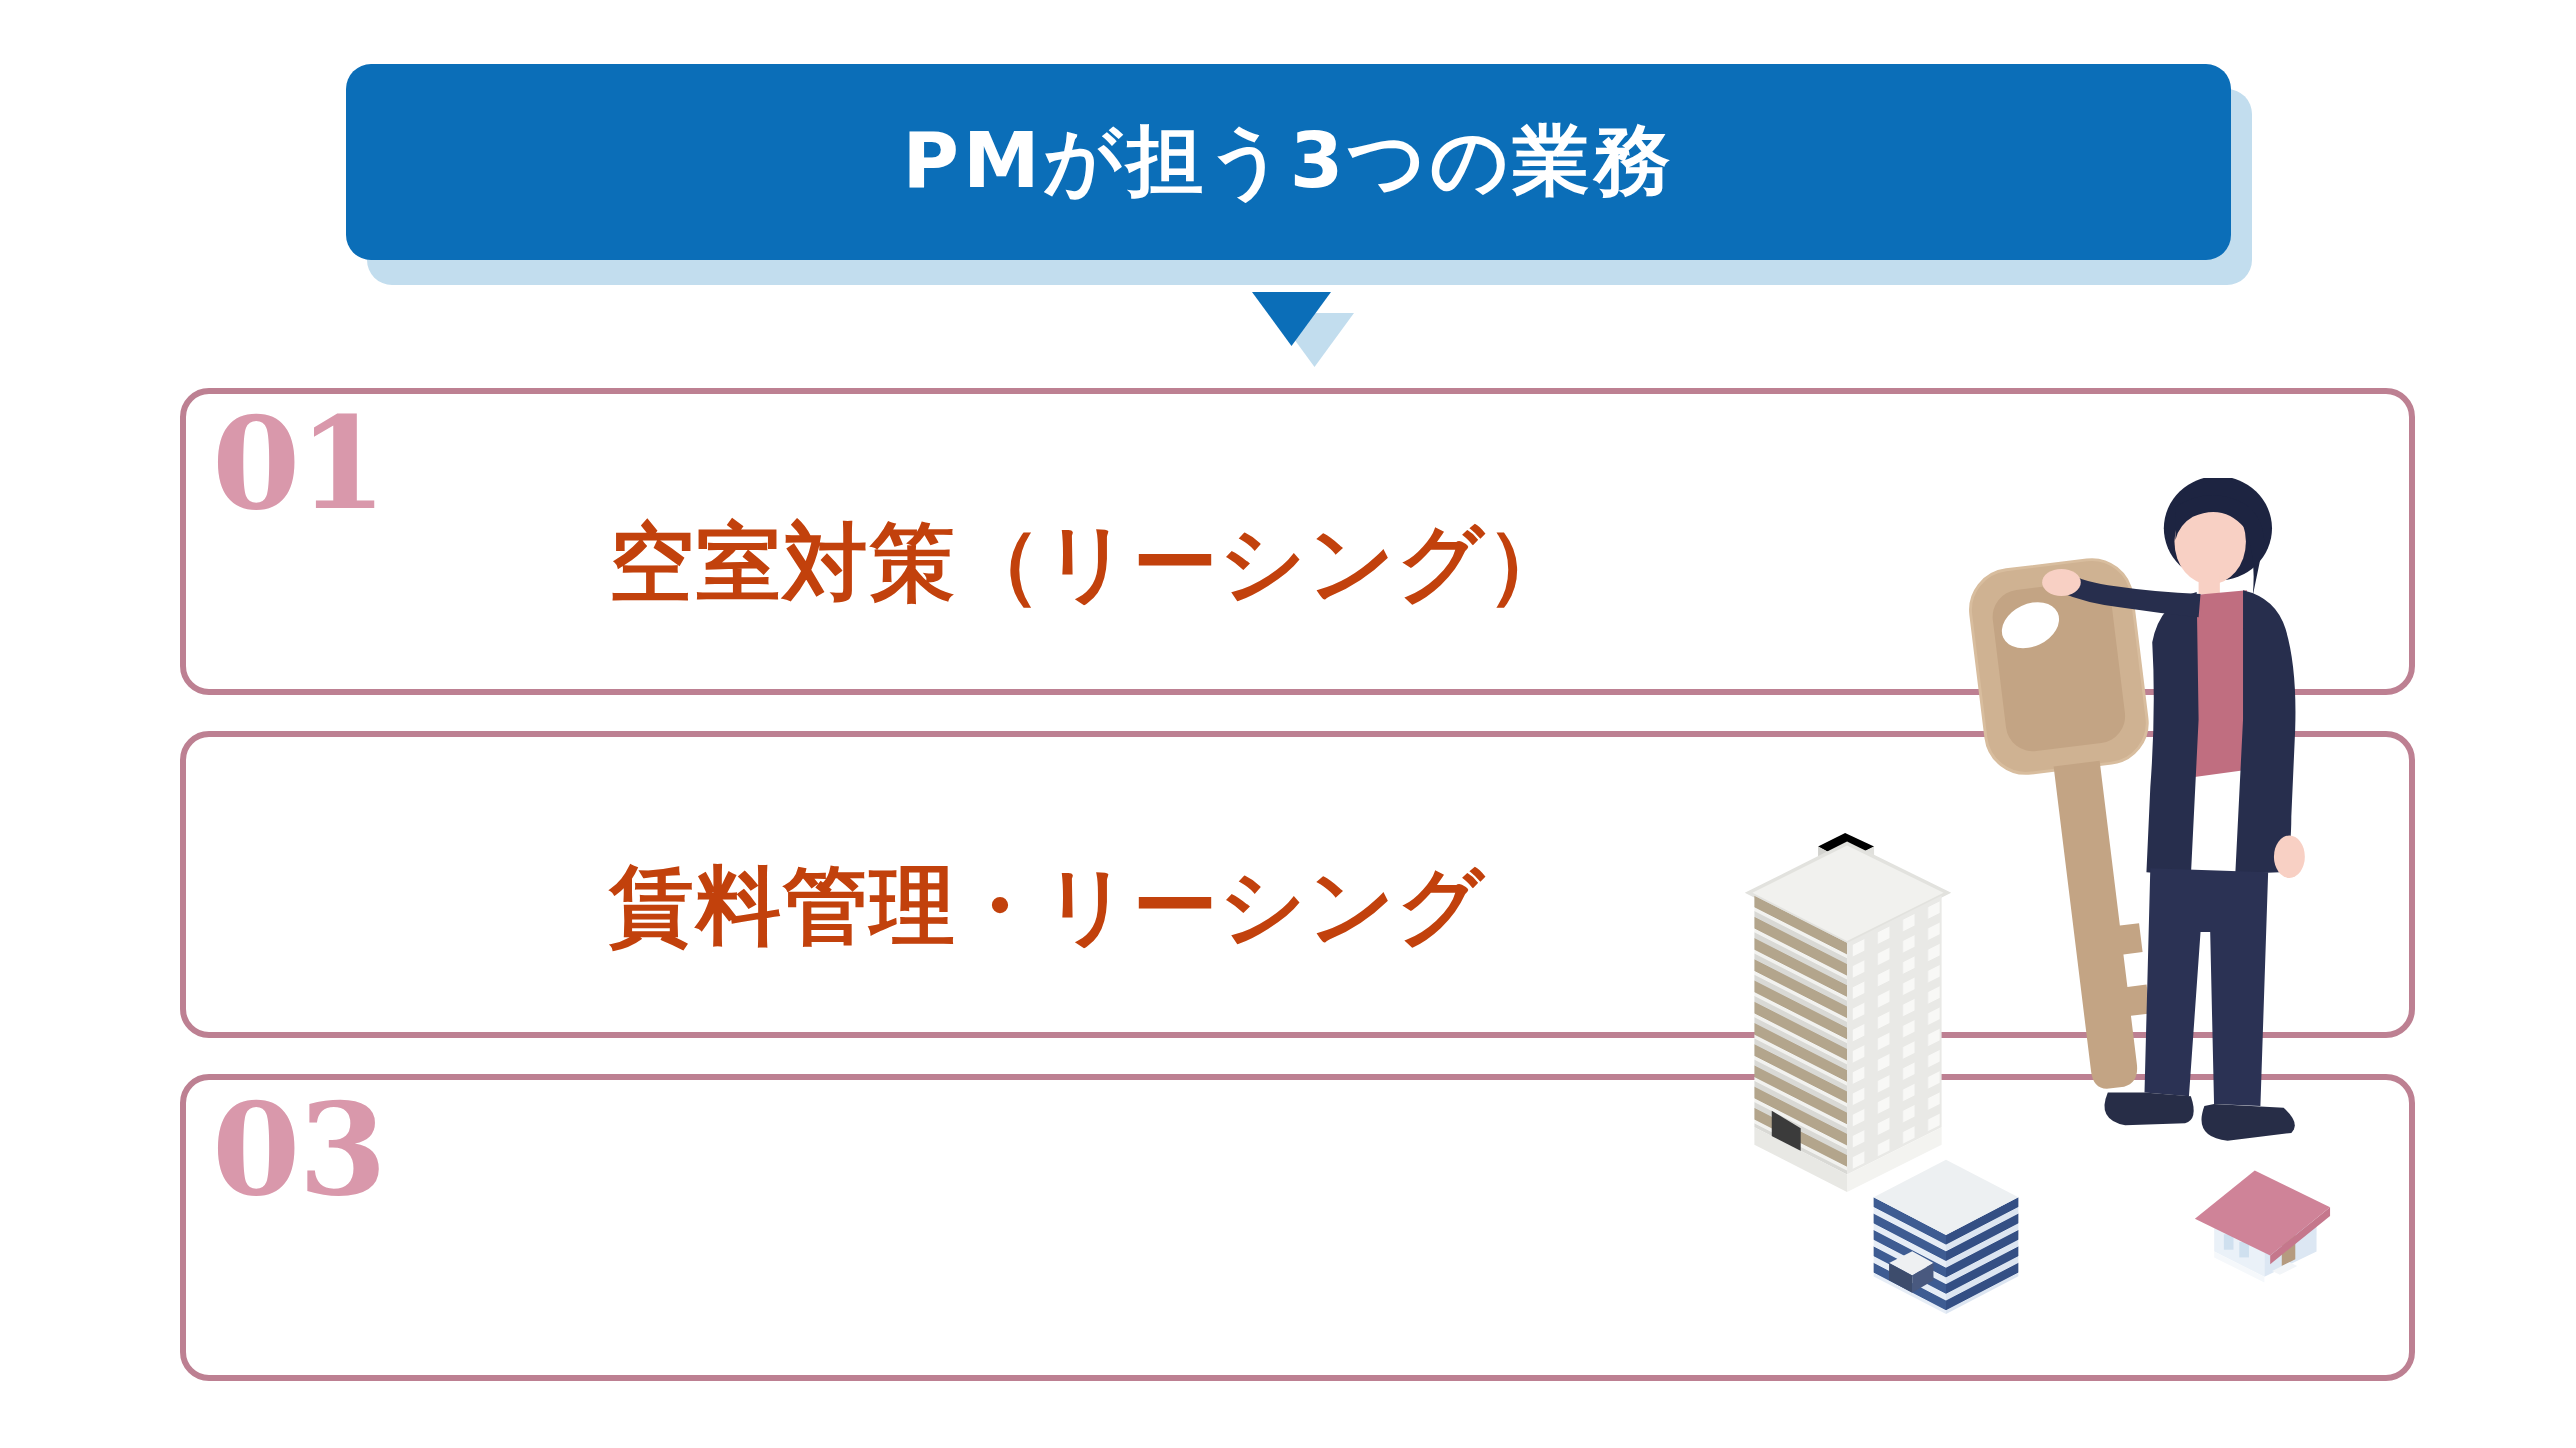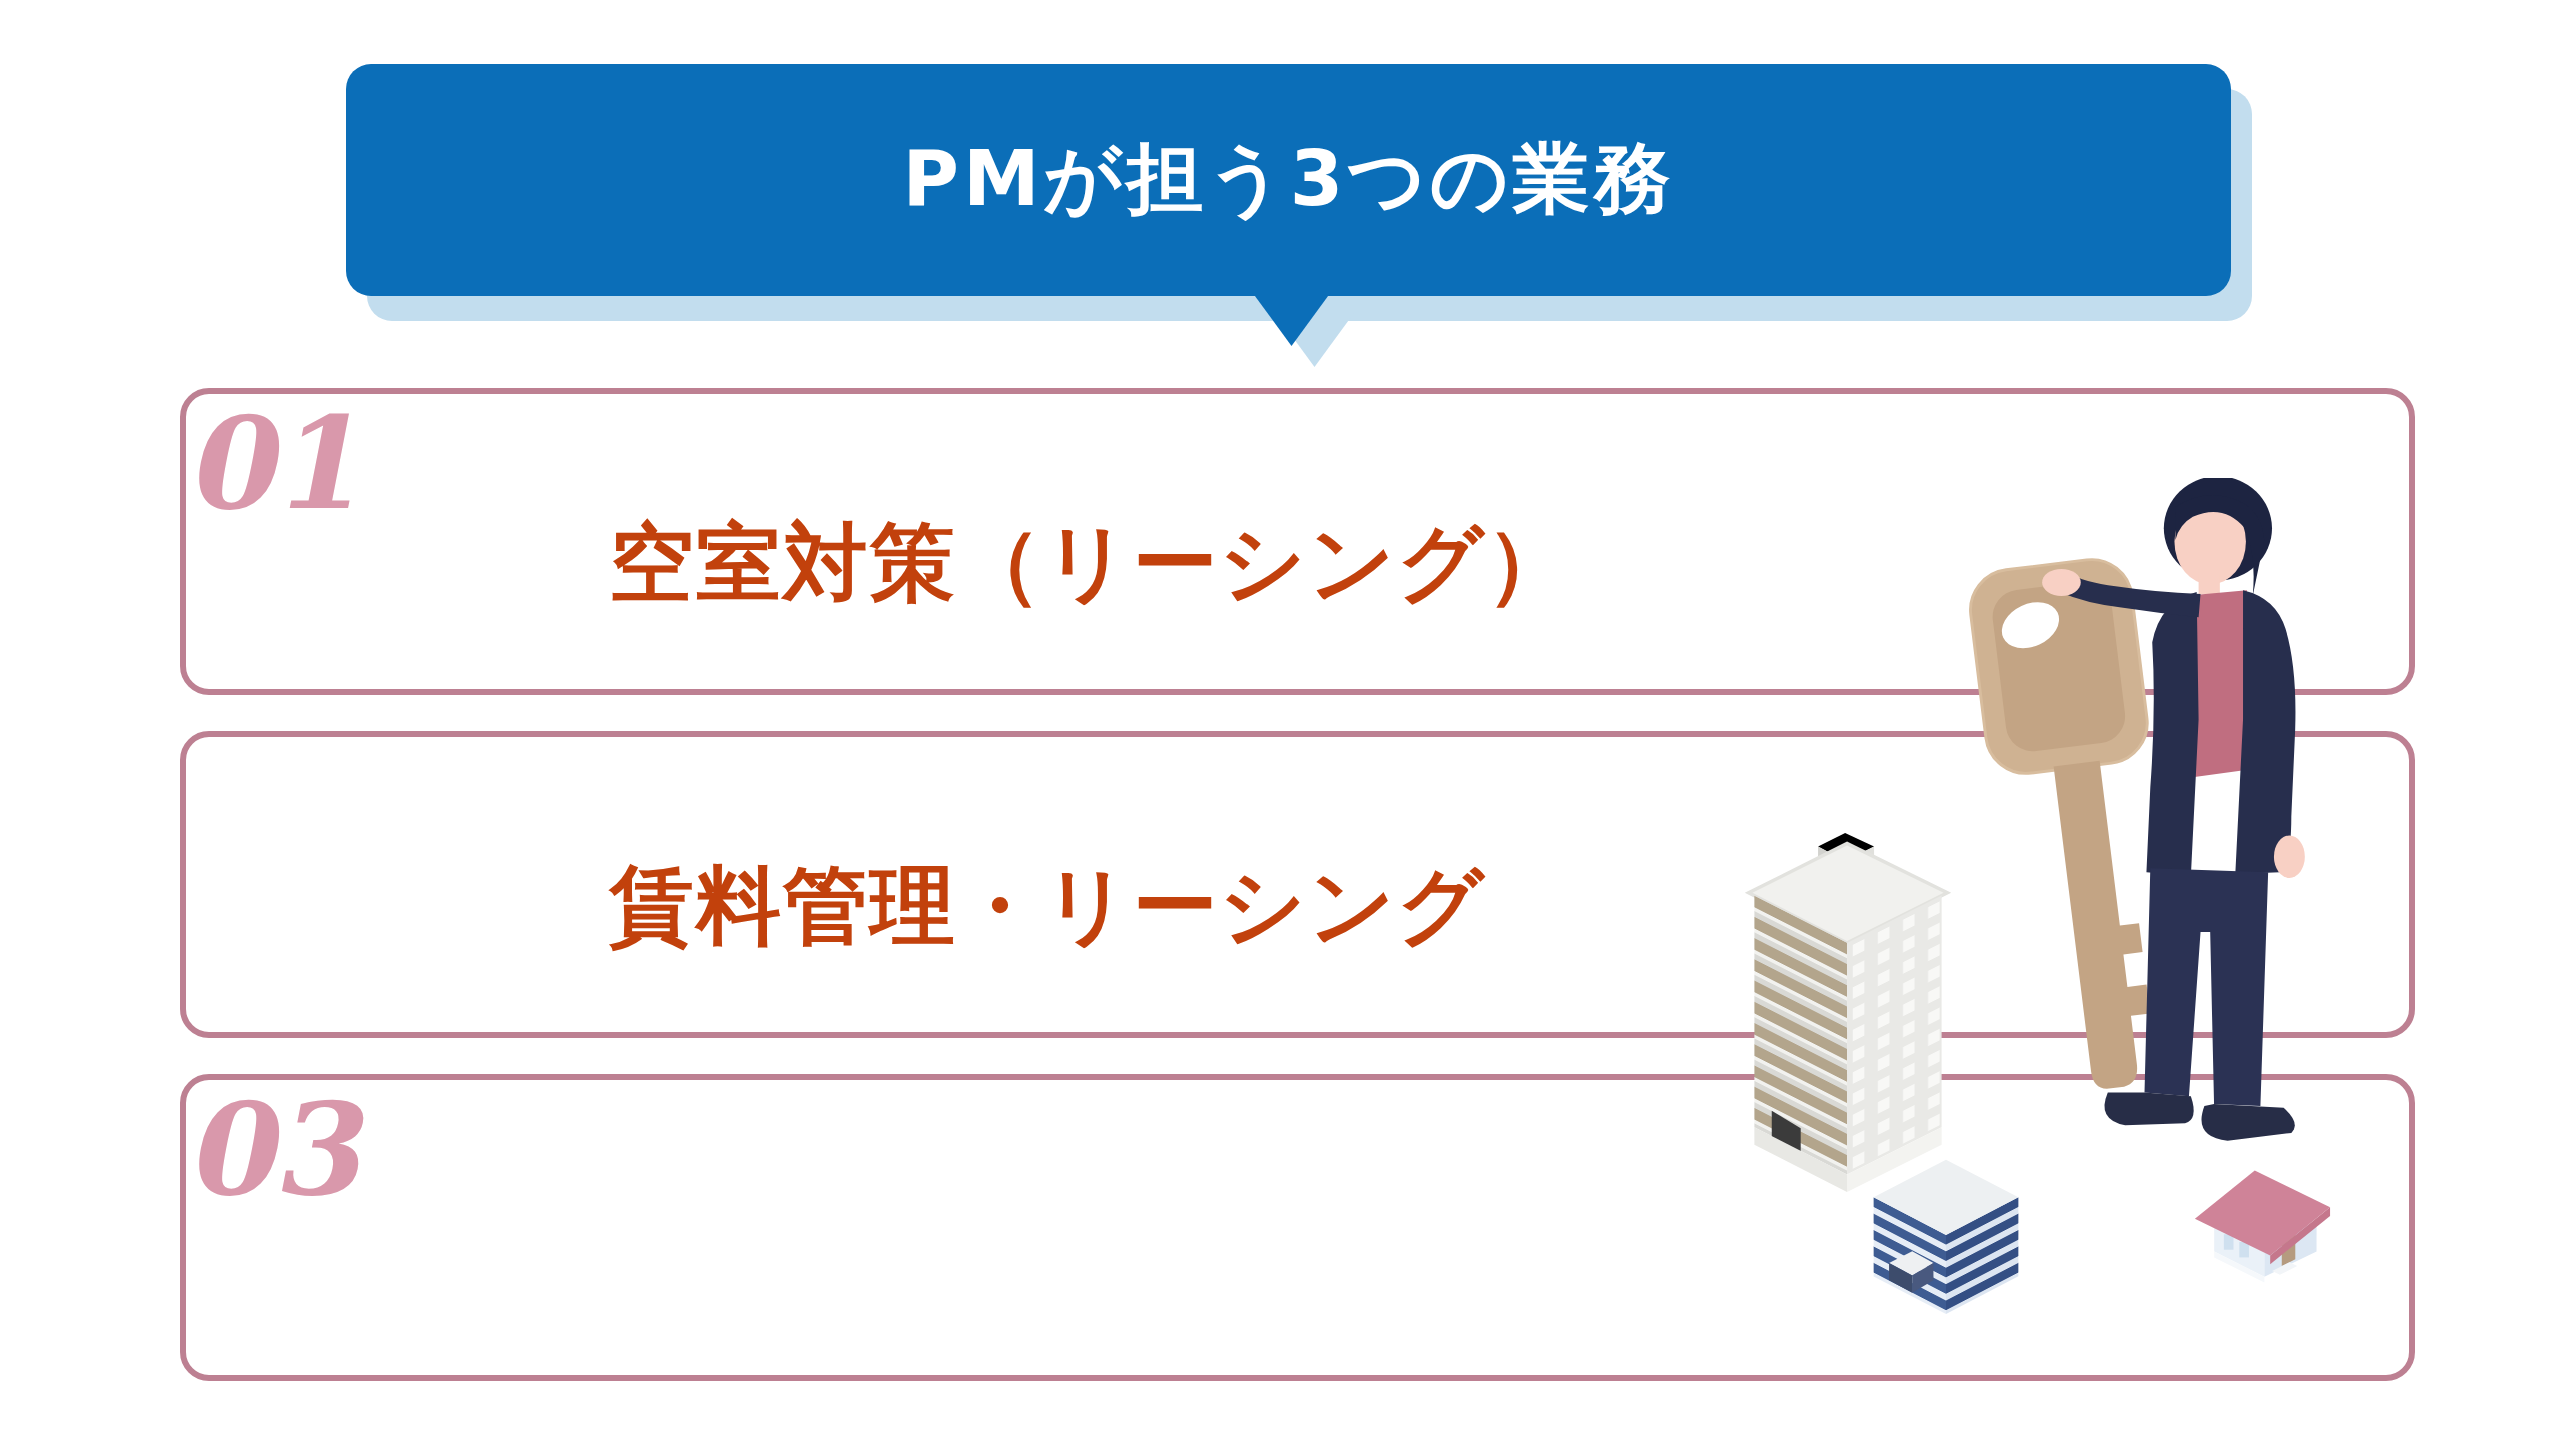--- a/index.html
+++ b/index.html
@@ -4,21 +4,21 @@
 <style>
   html,body { margin:0; padding:0; background:#ffffff; }
   #stage {
     position:relative; width:2576px; height:1449px; overflow:hidden;
     background:#ffffff;
     font-family:"DejaVu Sans","Liberation Sans",sans-serif;
   }
 
   
   .banner {
-    position:absolute; left:346px; top:64px; width:1885px; height:232px;
+    position:absolute; left:346px; top:64px; width:1885px; height:196px;
     background:#0b6eb8; border-radius:25px;
     box-shadow:21px 25px 0 0 #c2ddee;
     display:flex; align-items:center; justify-content:center;
     z-index:4;
   }
   .banner-title {
     color:#ffffff; font-size:77px; font-weight:700; letter-spacing:3.9px;
     white-space:nowrap;
   }
   .arrow-shadow {
@@ -36,23 +36,23 @@
   .task-row {
     position:absolute; left:180px; width:2235px; height:307px;
     border:6.8px solid #bd8092; border-radius:29px; box-sizing:border-box;
     background:transparent; z-index:1;
   }
   .row-1 { top:388px; }
   .row-2 { top:731px; }
   .row-3 { top:1074px; }
 
   .task-number {
-    position:absolute; left:195px; z-index:2;
+    position:absolute; left:212px; z-index:2;
     font-family:"DejaVu Serif","Liberation Serif",serif;
-    font-style:italic; font-weight:700; font-size:127px; line-height:1;
+    font-weight:700; font-size:127px; line-height:1;
     color:#d998ab; letter-spacing:-1.9px;
   }
   .num-1 { top:400px; }
   .num-2 { top:743px; }
   .num-3 { top:1086px; }
 
   .task-label {
     position:absolute; left:609px; z-index:2;
     font-size:85px; font-weight:700; color:#c2410c; letter-spacing:1.9px;
     white-space:nowrap;

